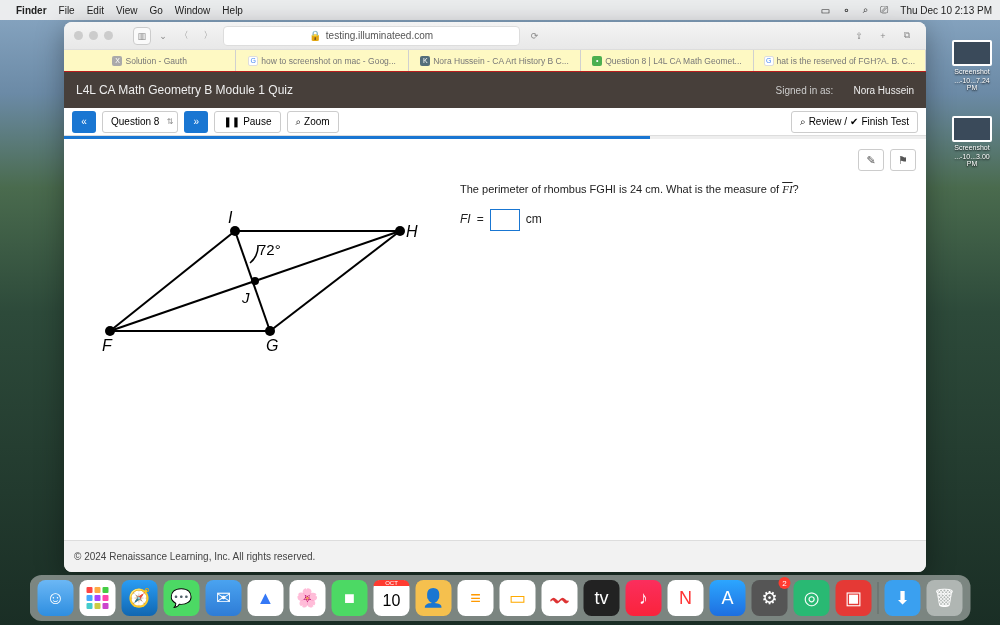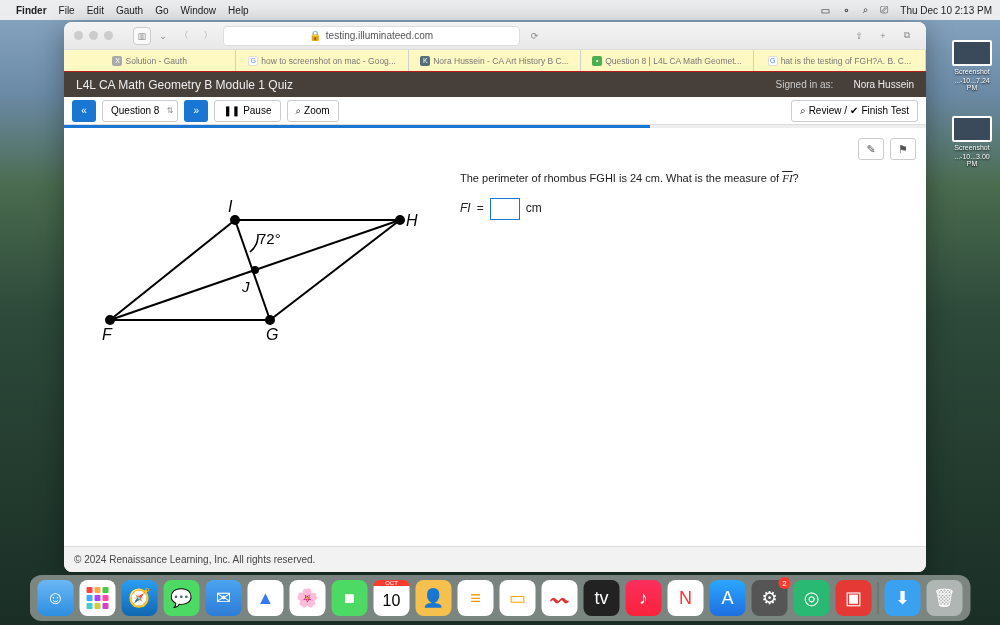--- a/index.html
+++ b/index.html
@@ -11,59 +11,59 @@
 .menubar .spacer{flex:1}
 .menubar .ricon{margin-left:12px;font-size:10px}
 .safari{position:absolute;left:64px;top:22px;width:862px;height:550px;background:#f2f2f2;border-radius:8px;box-shadow:0 6px 28px rgba(0,0,0,.35);display:flex;flex-direction:column;overflow:hidden}
 .titlebar{height:28px;display:flex;align-items:center;padding:0 10px;gap:6px;background:linear-gradient(#f4f4f4,#e8e8e8);border-bottom:1px solid #ddd}
 .tlight{width:9px;height:9px;border-radius:50%;background:#ccc}
 .tb-btn{width:18px;height:18px;border:1px solid #ccc;border-radius:4px;display:flex;align-items:center;justify-content:center;font-size:9px;color:#888;background:#fafafa}
 .addr{flex:1;max-width:350px;margin:0 auto;height:20px;background:#fff;border:1px solid #ddd;border-radius:4px;display:flex;align-items:center;justify-content:center;font-size:10px;color:#555;gap:4px}
 .tabbar{height:22px;display:flex;background:#fef9c3;border-bottom:1px solid #b91c1c}
 .tab{flex:1;border-right:1px solid #d0d0d0;display:flex;align-items:center;justify-content:center;font-size:8.5px;color:#777;overflow:hidden;white-space:nowrap;padding:0 4px;gap:3px}
 .tab .fav{width:10px;height:10px;border-radius:2px;background:#aaa;font-size:7px;color:#fff;display:flex;align-items:center;justify-content:center}
-.hdr{height:25px;background:#473f3a;color:#eee;display:flex;align-items:center;padding:0 12px;font-size:12px}
+.hdr{height:36px;background:#473f3a;color:#eee;display:flex;align-items:center;padding:0 12px;font-size:12px}
 .hdr .spacer{flex:1}
 .hdr .si{font-size:10px;color:#ccc}
 .hdr .nm{font-size:10px;color:#eee;margin-left:20px}
 .toolbar{height:28px;background:#fff;border-bottom:1px solid #ddd;display:flex;align-items:center;padding:0 8px;gap:6px}
 .bluebtn{width:24px;height:22px;background:#1976d2;border-radius:3px;color:#fff;display:flex;align-items:center;justify-content:center;font-size:10px}
 .qsel{height:22px;border:1px solid #ccc;border-radius:3px;padding:0 18px 0 8px;font-size:10px;display:flex;align-items:center;background:#fff;position:relative}
 .qsel::after{content:"⇅";position:absolute;right:4px;font-size:8px;color:#888}
 .tbtn{height:22px;border:1px solid #ccc;border-radius:3px;padding:0 8px;font-size:10px;background:#fff;display:flex;align-items:center;gap:3px}
 .toolbar .spacer{flex:1}
 .progress{height:3px;background:#eee}
 .progress .fill{height:100%;width:68%;background:#1976d2}
 .content{flex:1;background:#fff;position:relative;padding:16px}
 .icnrow{position:absolute;top:10px;right:10px;display:flex;gap:6px}
 .icnbox{width:26px;height:22px;border:1px solid #ccc;border-radius:3px;background:#fff;display:flex;align-items:center;justify-content:center;font-size:11px;color:#555}
 .qbody{display:flex;gap:20px;margin-top:26px}
 .figwrap{width:360px}
 .qtext{flex:1;font-size:11px;color:#222;line-height:1.6}
 .over{text-decoration:overline}
 .ansline{margin-top:10px;display:flex;align-items:center;gap:6px;font-family:"Times New Roman",serif;font-style:italic;font-size:12px}
 .ansbox{width:30px;height:22px;border:1.5px solid #1976d2;background:#fff}
-.footer{height:26px;background:#f2f2f2;border-top:1px solid #ddd;font-size:10px;color:#444;display:flex;align-items:center;padding:0 10px}
+.footer{height:32px;background:#f2f2f2;border-top:1px solid #ddd;font-size:10px;color:#444;display:flex;align-items:center;padding:0 10px}
 .desktop-thumb{position:absolute;right:8px;width:40px}
 .dt-img{width:40px;height:26px;background:#3a4a5a;border:2px solid #fff;border-radius:2px}
 .dt-lbl{font-size:7px;color:#fff;text-align:center;text-shadow:0 1px 2px #000;margin-top:2px}
 .dock{position:absolute;bottom:4px;left:50%;transform:translateX(-50%);height:46px;background:rgba(220,220,220,.5);border-radius:12px;padding:4px 8px;display:flex;gap:6px;align-items:center;backdrop-filter:blur(6px)}
 .dicon{width:36px;height:36px;border-radius:8px;display:flex;align-items:center;justify-content:center;font-size:18px;color:#fff}
 .dsep{width:1px;height:32px;background:rgba(0,0,0,.2)}
 svg{display:block}
 </style>
 </head>
 <body>
 
 <div class="menubar">
   <span class="apple"></span>
   <span class="mitem bold">Finder</span>
   <span class="mitem">File</span>
   <span class="mitem">Edit</span>
-  <span class="mitem">Gauth</span>
+  <span class="mitem">View</span>
   <span class="mitem">Go</span>
   <span class="mitem">Window</span>
   <span class="mitem">Help</span>
   <span class="spacer"></span>
   <span class="ricon">▭</span>
   <span class="ricon">⚬</span>
   <span class="ricon">⌕</span>
   <span class="ricon">⎚</span>
   <span class="ricon">Thu Dec 10  2:13 PM</span>
 </div>
@@ -112,21 +112,21 @@
     <div class="tab">
         <span class="fav" style="background:#546e7a">K</span>
         <span>Nora Hussein - CA Art History B C...</span>
       </div>
     <div class="tab">
         <span class="fav" style="background:#4caf50">•</span>
         <span>Question 8 | L4L CA Math Geomet...</span>
       </div>
     <div class="tab">
         <span class="fav" style="background:#fff;color:#4285f4;border:1px solid #ddd">G</span>
-        <span>hat is the testing of FGH?A. B. C...</span>
+        <span>hat is the reserved of FGH?A. B. C...</span>
       </div>
   </div>
 
   <div class="hdr">
     <span>L4L CA Math Geometry B Module 1 Quiz</span>
     <span class="spacer"></span>
     <span class="si">Signed in as:</span>
     <span class="nm">Nora Hussein</span>
   </div>
 

